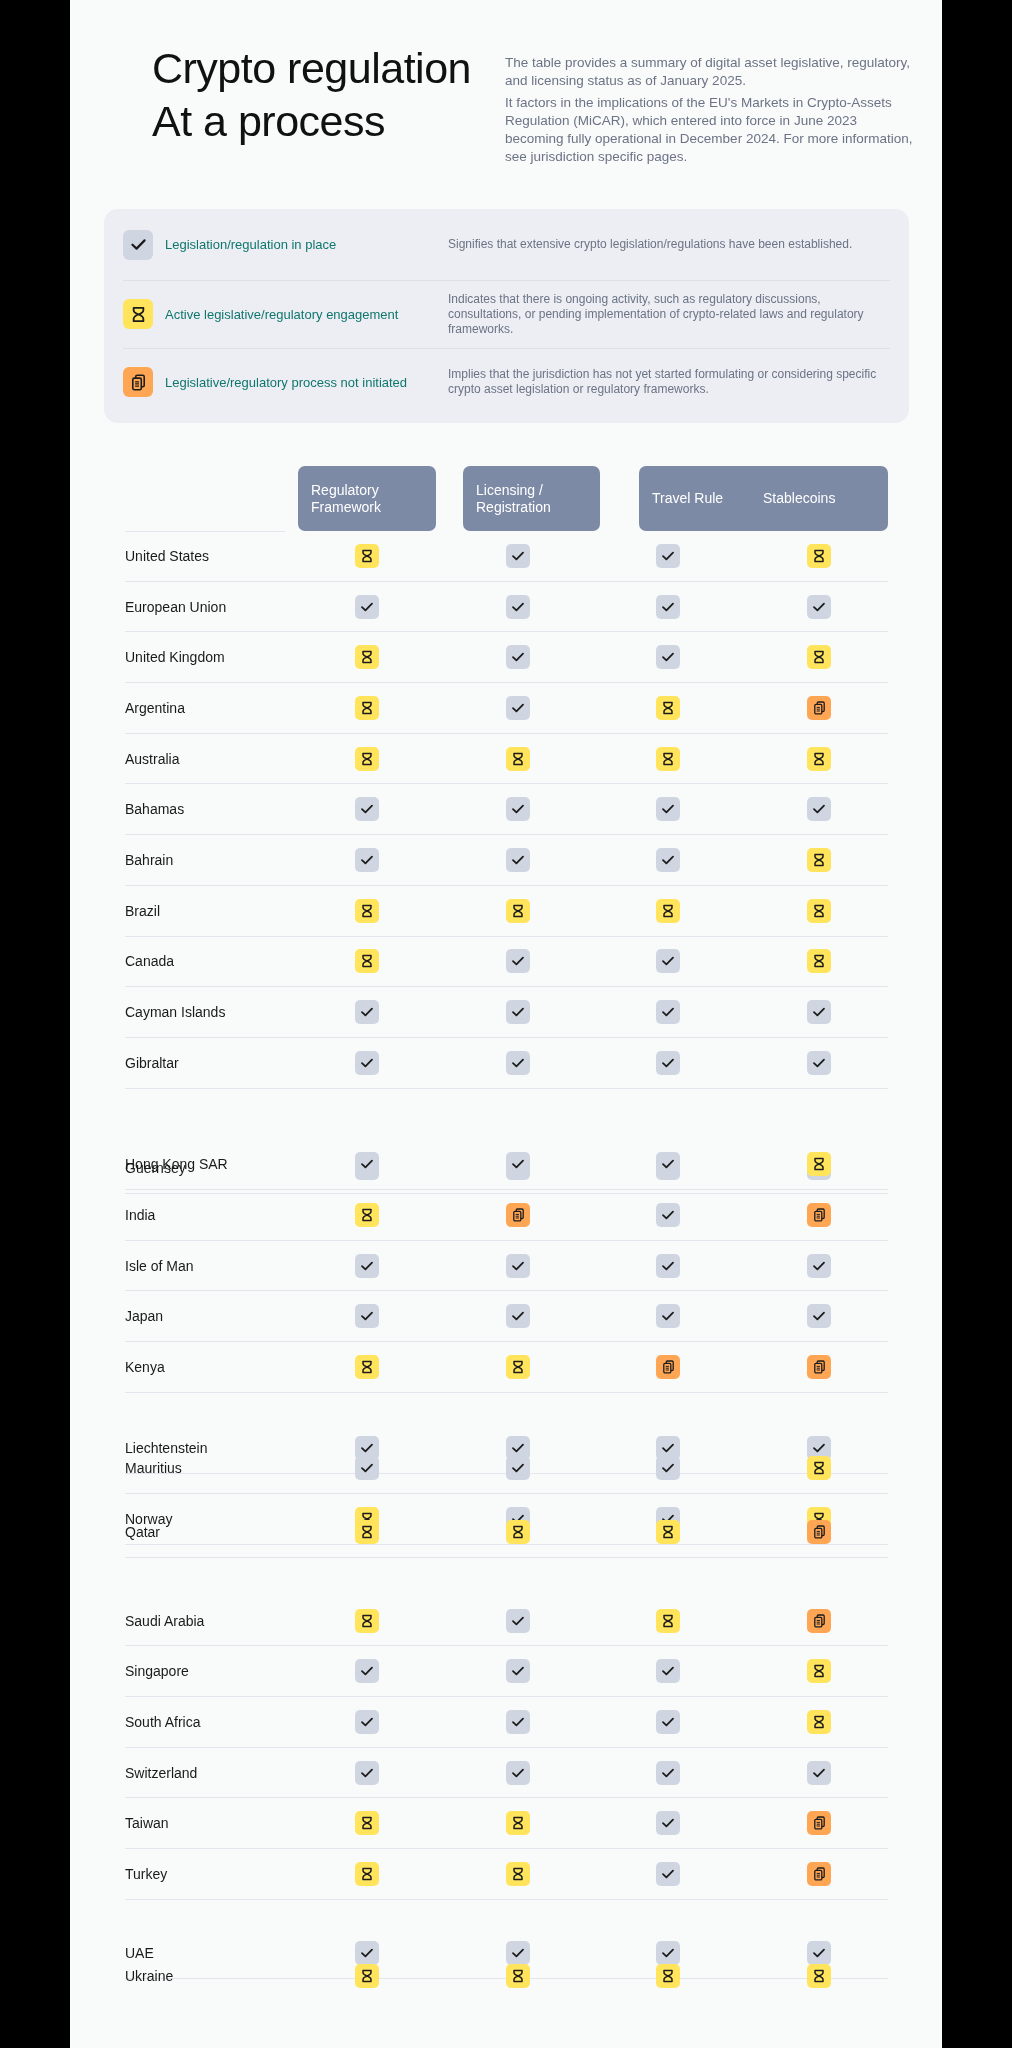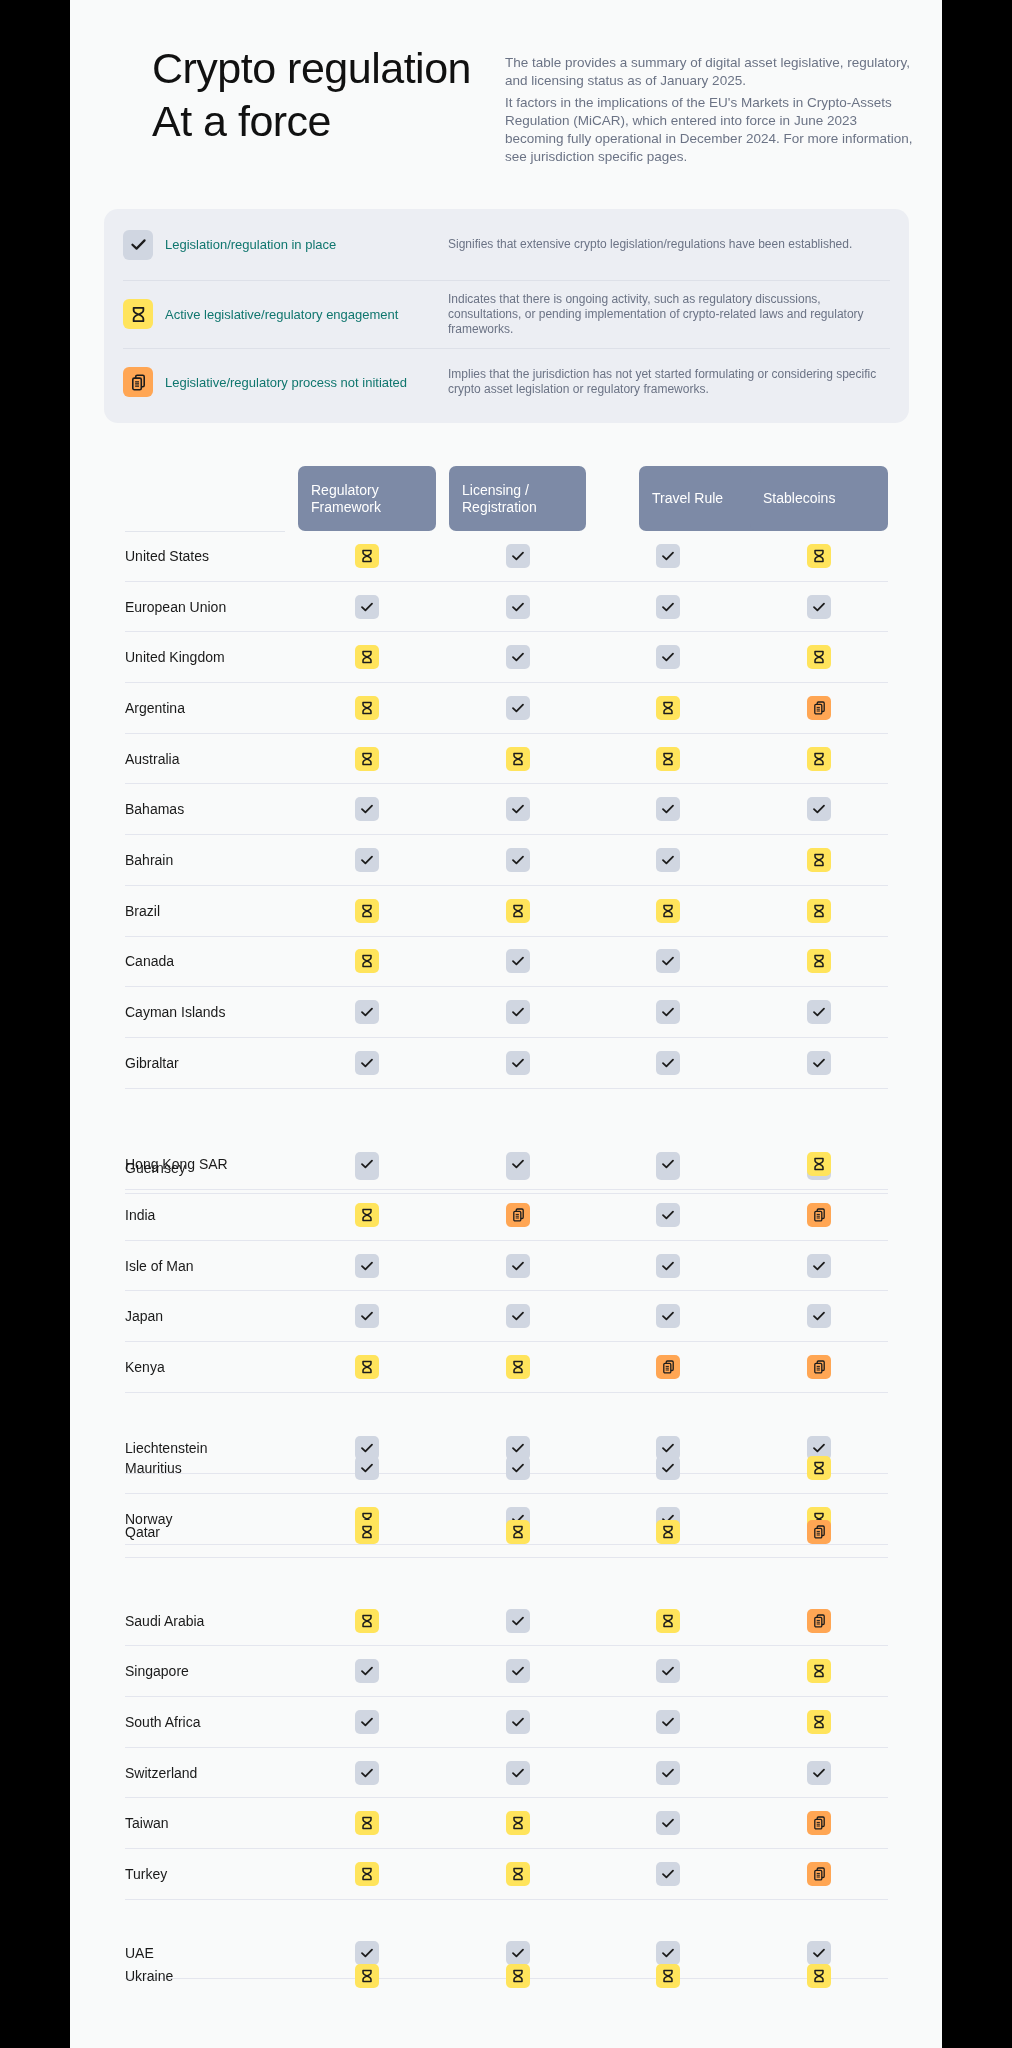--- a/index.html
+++ b/index.html
@@ -31,21 +31,21 @@
   .cell { position:absolute; top:50%; width:24px; height:24px; margin-top:-12px; border-radius:5px;
           display:flex; align-items:center; justify-content:center; }
   svg { display:block; }
 </style>
 </head>
 <body>
 
 <div class="page">
   <h1 class="title">
     <span>Crypto regulation</span>
-    <span>At a force</span>
+    <span>At a process</span>
   </h1>
   <div class="intro">
     <p>The table provides a summary of digital asset legislative, regulatory, and licensing status as of January 2025.</p>
     <p>It factors in the implications of the EU's Markets in Crypto-Assets Regulation (MiCAR), which entered into force in June 2023 becoming fully operational in December 2024. For more information, see jurisdiction specific pages.</p>
   </div>
 
   <div class="legend">
     <div class="legend-row r0">
       <div class="lg-icon s-check">
           <svg width="17" height="17" viewBox="0 0 14 14">
@@ -71,21 +71,21 @@
             <rect x="1.8" y="3.4" width="7" height="9.5" rx="1.2" fill="#ffa654" stroke="#1c1c1c" stroke-width="1.3"></rect>
             <path d="M3.7 6.4 H6.9 M3.7 8.2 H6.9 M3.7 10 H6.9" stroke="#1c1c1c" stroke-width="1"></path>
           </svg>
         </div>
       <div class="lg-label">Legislative/regulatory process not initiated</div>
       <div class="lg-desc">Implies that the jurisdiction has not yet started formulating or considering specific crypto asset legislation or regulatory frameworks.</div>
     </div>
   </div>
 
   <div class="hdr" style="left:228px;width:138px;">Regulatory Framework</div>
-  <div class="hdr" style="left:379px;width:137px;">Licensing / Registration</div>
+  <div class="hdr" style="left:393px;width:137px;">Licensing / Registration</div>
   <div class="hdr" style="left:530px;width:137px;margin-left:39px;">Travel Rule</div>
   <div class="hdr" style="left:680px;width:138px;">Stablecoins</div>
   <div class="hdr-rule"></div>
 
   <div id="rows">
       <div class="row" style="top: 531px;">
         <div class="country">United States</div>
         <div class="cell s-hour" style="left: 230px;">
           <svg width="12" height="14" viewBox="0 0 12 14">
             <path d="M2 1.5 H10 V3.5 Q10 5.5 6 7 Q2 5.5 2 3.5 Z M2 12.5 H10 V10.5 Q10 8.5 6 7 Q2 8.5 2 10.5 Z" fill="none" stroke="#1c1c1c" stroke-width="1.5" stroke-linejoin="round"></path>

